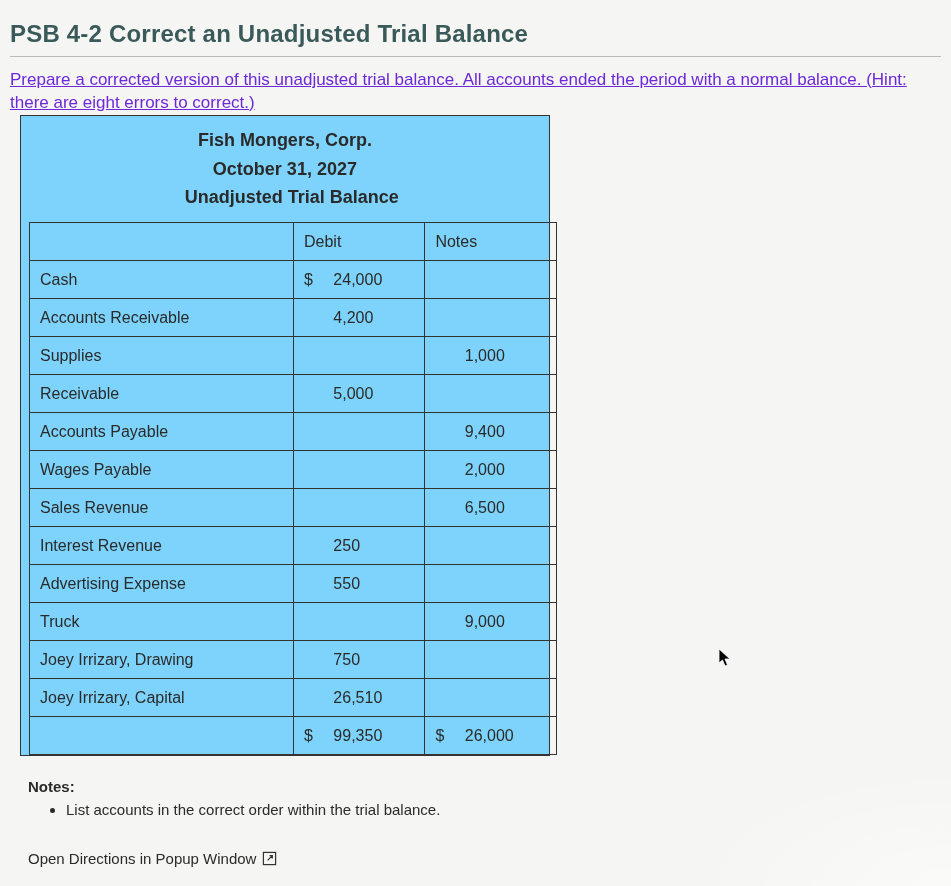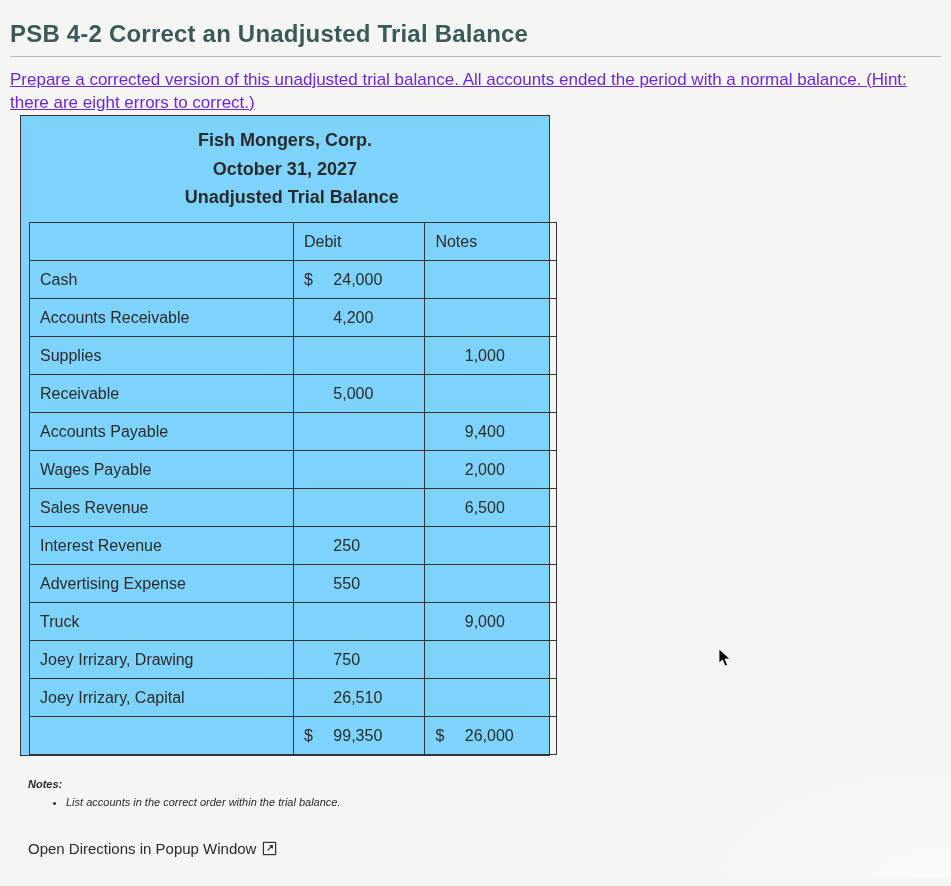--- a/index.html
+++ b/index.html
@@ -89,22 +89,21 @@
       border-left: none !important;
     }
     .header-cell {
       font-weight: normal;
     }
     .merged-header {
       border-right: 1px solid #333;
     }
     .notes {
       margin: 22px 0 0 18px;
-      font-size: 11px;
-      font-style: italic;
+      font-size: 15px;
     }
     .notes-heading {
       font-weight: bold;
       margin-bottom: 6px;
     }
     .notes ul {
       list-style: disc;
       margin-left: 22px;
     }
     .notes li {

